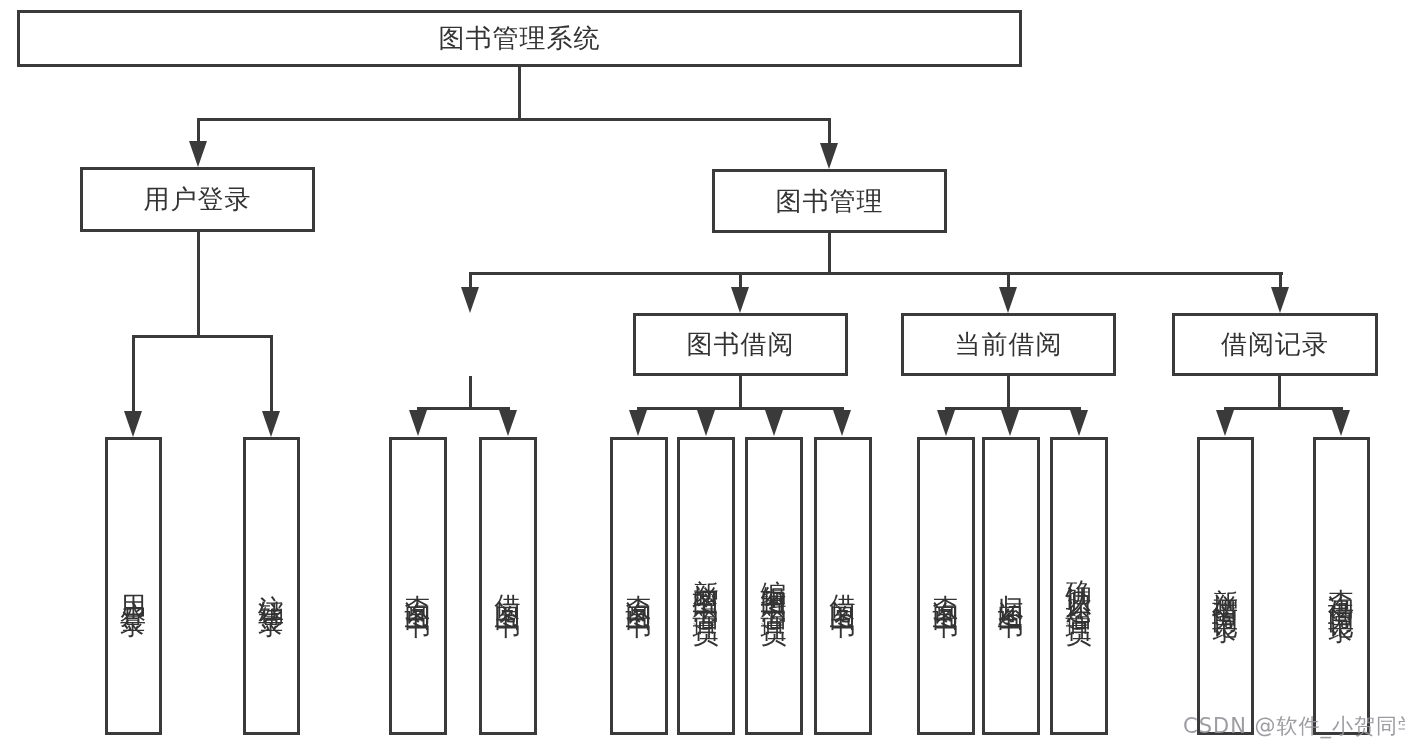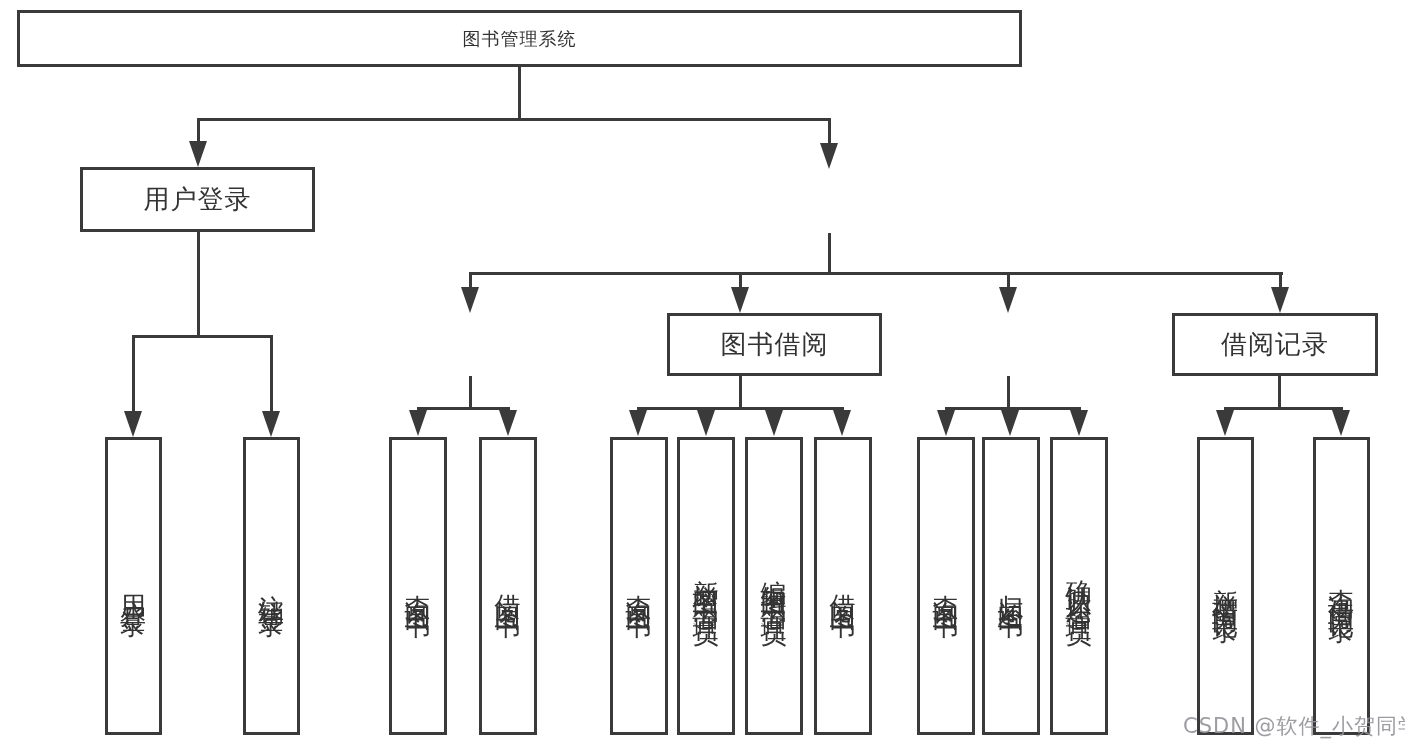--- a/index.html
+++ b/index.html
@@ -3,21 +3,21 @@
 <meta charset="utf-8">
 <style>
   html,body{margin:0;padding:0;background:#ffffff;}
   body{font-family:"DejaVu Sans","Liberation Sans",sans-serif;}
   #stage{position:relative;width:1405px;height:747px;background:#ffffff;overflow:hidden;}
 
   .node{
     position:absolute;background:#ffffff;border:3px solid #3a3a3a;box-sizing:border-box;
     display:flex;align-items:center;justify-content:center;color:#333333;
   }
-  .root-node{font-size:18px;letter-spacing:1px;}
+  .root-node{font-size:26px;letter-spacing:1px;}
   .hnode{font-size:26px;letter-spacing:1px;}
   .leaf{font-size:26px;}
   .vtext{writing-mode:vertical-rl;text-orientation:mixed;letter-spacing:6px;line-height:1;}
 
   .vline{position:absolute;width:3px;background:#3a3a3a;}
   .hline{position:absolute;height:3px;background:#3a3a3a;}
   .arrow{
     position:absolute;width:0;height:0;
     border-left:9px solid transparent;border-right:9px solid transparent;
     border-top:26px solid #3a3a3a;
@@ -82,26 +82,32 @@
   <div class="arrow" style="left:1332px;top:410px;"></div>
 
   <div class="node root-node" style="left:17px;top:10px;width:1005px;height:57px;">
     <span>图书管理系统</span>
   </div>
 
   <div class="node hnode" style="left:80px;top:167px;width:235px;height:65px;">
     <span>用户登录</span>
   </div>
 
+  <div class="node hnode" style="left:712px;top:169px;width:235px;height:64px;">
+    <span>图书管理</span>
+  </div>
 
 
-  <div class="node hnode" style="left:633px;top:313px;width:215px;height:63px;margin-left:34px;">
+  <div class="node hnode" style="left:633px;top:313px;width:215px;height:63px;">
     <span>图书借阅</span>
   </div>
 
+  <div class="node hnode" style="left:901px;top:313px;width:215px;height:63px;">
+    <span>当前借阅</span>
+  </div>
 
   <div class="node hnode" style="left:1172px;top:313px;width:206px;height:63px;">
     <span>借阅记录</span>
   </div>
 
   <div class="node leaf" style="left:105px;top:437px;width:57px;height:298px;">
     <span class="vtext">用户登录</span>
   </div>
   <div class="node leaf" style="left:243px;top:437px;width:57px;height:298px;">
     <span class="vtext">注销登录</span>

